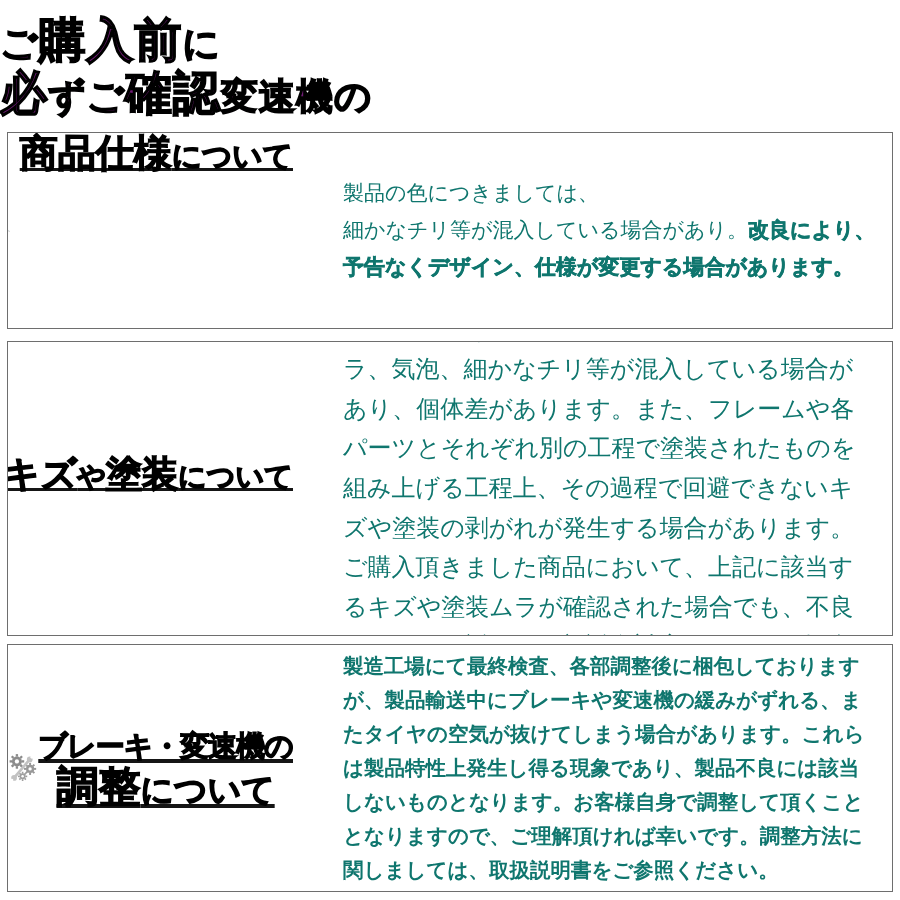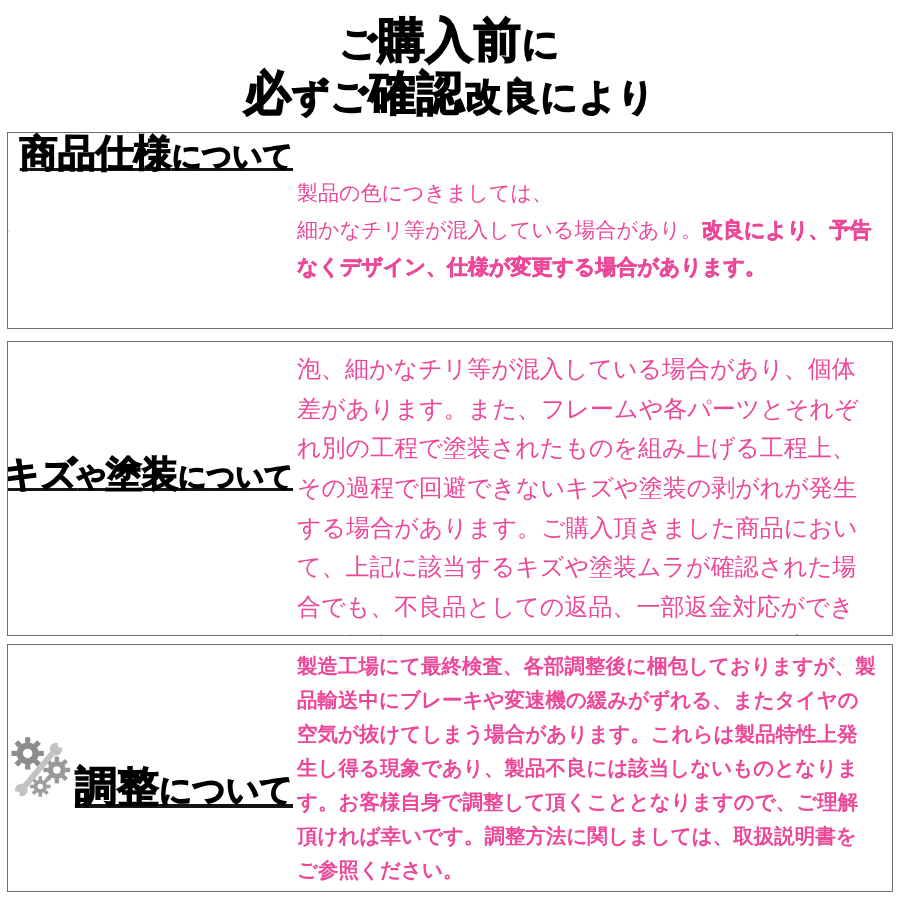--- a/index.html
+++ b/index.html
@@ -3,24 +3,23 @@
 <meta charset="utf-8">
 <style>
   html,body{margin:0;padding:0;}
   body{
     width:900px;height:900px;background:#ffffff;overflow:hidden;
     font-family:"DejaVu Sans","Liberation Sans",sans-serif;
     color:#151515;
   }
   
   .title{
-    text-align:center;
     padding-top:14px;
     font-weight:900;
-    color:#000000;
+    color:#701a75;
     line-height:1.12;
   }
   .title-line{
     font-size:47px;
     letter-spacing:1px;
     -webkit-text-stroke:1.6px #000;
   }
   .seg-small{font-size:0.78em;}
   .seg-bold{font-weight:900;-webkit-text-stroke:0.6px currentColor;}
 
@@ -53,30 +52,30 @@
   }
   .label-1{font-size:38px;align-self:flex-start;padding:0 0 8px 10px;}
   .label-2{font-size:36px;padding-bottom:28px;margin-left:6px;}
   .label-3{font-size:42px;text-align:center;padding-bottom:8px;}
   .label-line-sm{font-size:29px;letter-spacing:-1px;}
 
   .right-col{
     flex:1;display:flex;align-items:center;
     padding:6px 16px 6px 4px;overflow:hidden;
   }
-  .para{font-size:21px;line-height:1.78;color:#ec4899;}
+  .para{font-size:21px;line-height:1.78;color:#0f766e;margin-left:46px;}
   .para-2{font-size:24px;line-height:1.65;}
   .para-3{font-size:20.5px;line-height:1.66;font-weight:bold;}
 </style>
 </head>
 <body>
 
 <div class="title">
   <div class="title-line"><span class="seg-small">ご</span><span>購入前</span><span class="seg-small">に</span></div>
-  <div class="title-line"><span>必</span><span class="seg-small">ずご</span><span>確認</span><span class="seg-small">改良により</span></div>
+  <div class="title-line"><span>必</span><span class="seg-small">ずご</span><span>確認</span><span class="seg-small">変速機の</span></div>
 </div>
 
 <div class="box box-1">
   <div class="left-col">
     <div class="icon-wrap">
       <svg width="152" height="142" viewBox="0 0 160 150">
         <line x1="99" y1="95" x2="138" y2="134" stroke="#4a4a4a" stroke-width="21" stroke-linecap="round"></line>
         <circle cx="66" cy="60" r="44" fill="#d8e9ee" stroke="#7a7a7a" stroke-width="13"></circle>
         <ellipse cx="86" cy="38" rx="12" ry="10" fill="#ffffff" opacity="0.95"></ellipse>
       </svg>
@@ -161,18 +160,18 @@
         </g>
         <circle cx="124" cy="84" r="9.5" fill="#ffffff"></circle>
 
         <line x1="40" y1="128" x2="116" y2="38" stroke="#c2c2c2" stroke-width="15" stroke-linecap="round"></line>
         <circle cx="122" cy="31" r="16" fill="#c2c2c2"></circle>
         <circle cx="134" cy="19" r="8" fill="#ffffff"></circle>
         <circle cx="34" cy="135" r="16" fill="#c2c2c2"></circle>
         <circle cx="22" cy="147" r="8" fill="#ffffff"></circle>
       </svg>
     </div>
-    <div class="section-label label-3"><br><span>調整</span><span class="seg-small">について</span></div>
+    <div class="section-label label-3"><span class="label-line-sm">ブレーキ・変速機の</span><br><span>調整</span><span class="seg-small">について</span></div>
   </div>
   <div class="right-col">
     <div class="para para-3"><span>製造工場にて最終検査、各部調整後に梱包しておりますが、製品輸送中にブレーキや変速機の緩みがずれる、またタイヤの空気が抜けてしまう場合があります。これらは製品特性上発生し得る現象であり、製品不良には該当しないものとなります。お客様自身で調整して頂くこととなりますので、ご理解頂ければ幸いです。調整方法に関しましては、取扱説明書をご参照ください。</span></div>
   </div>
 </div>
 
 </body></html>

